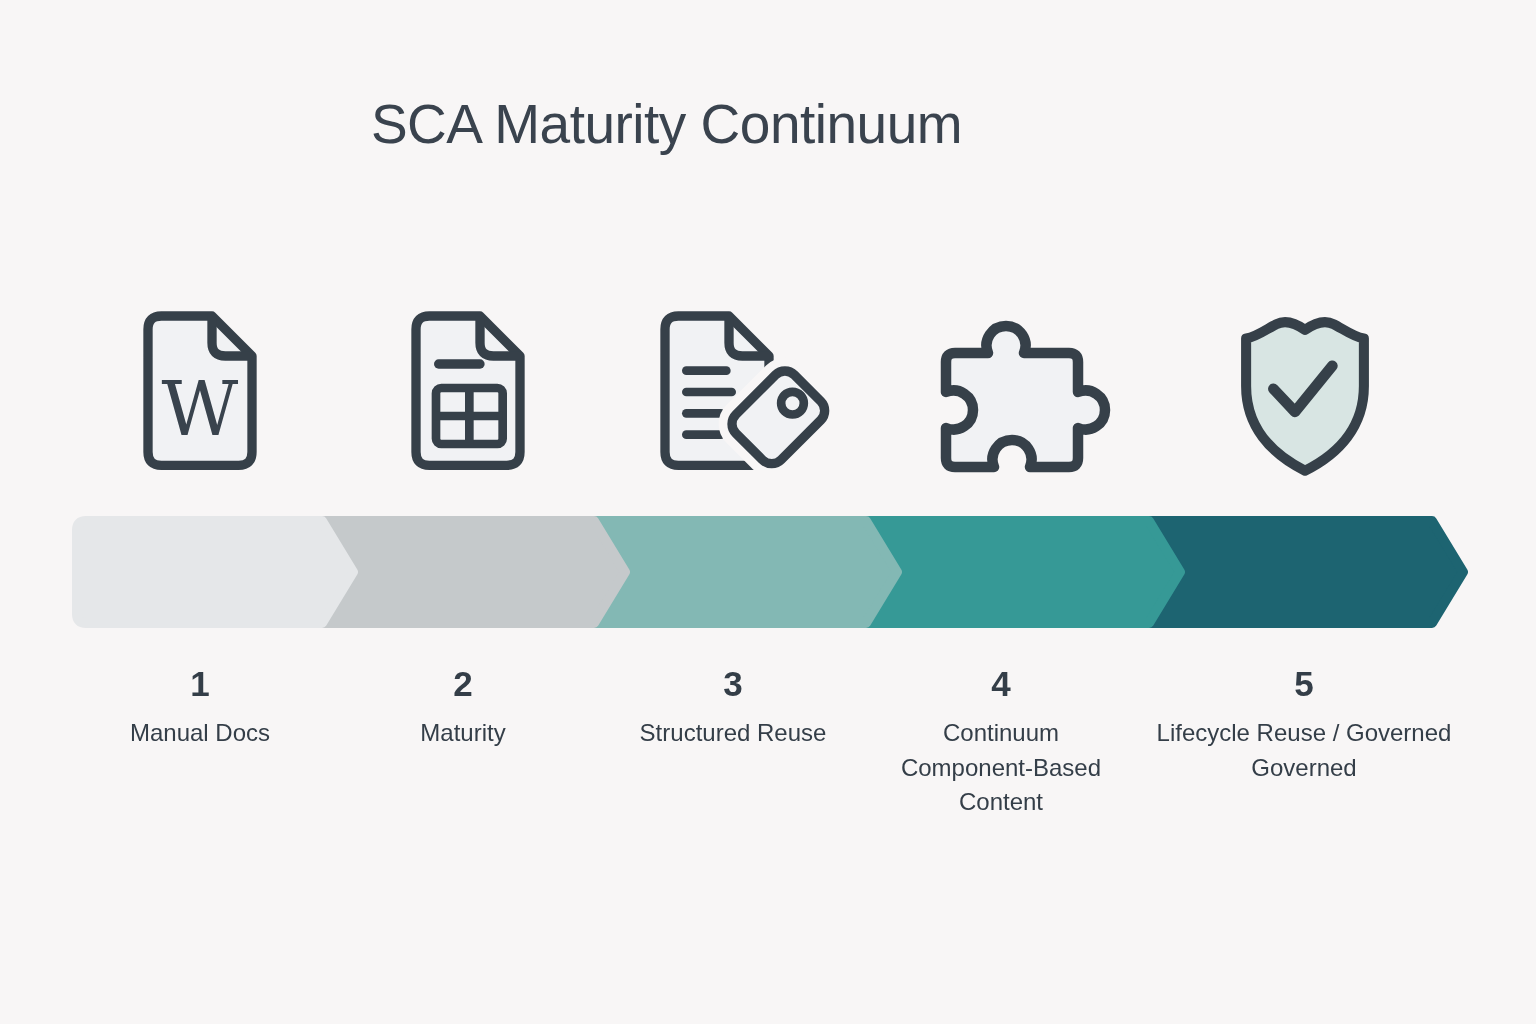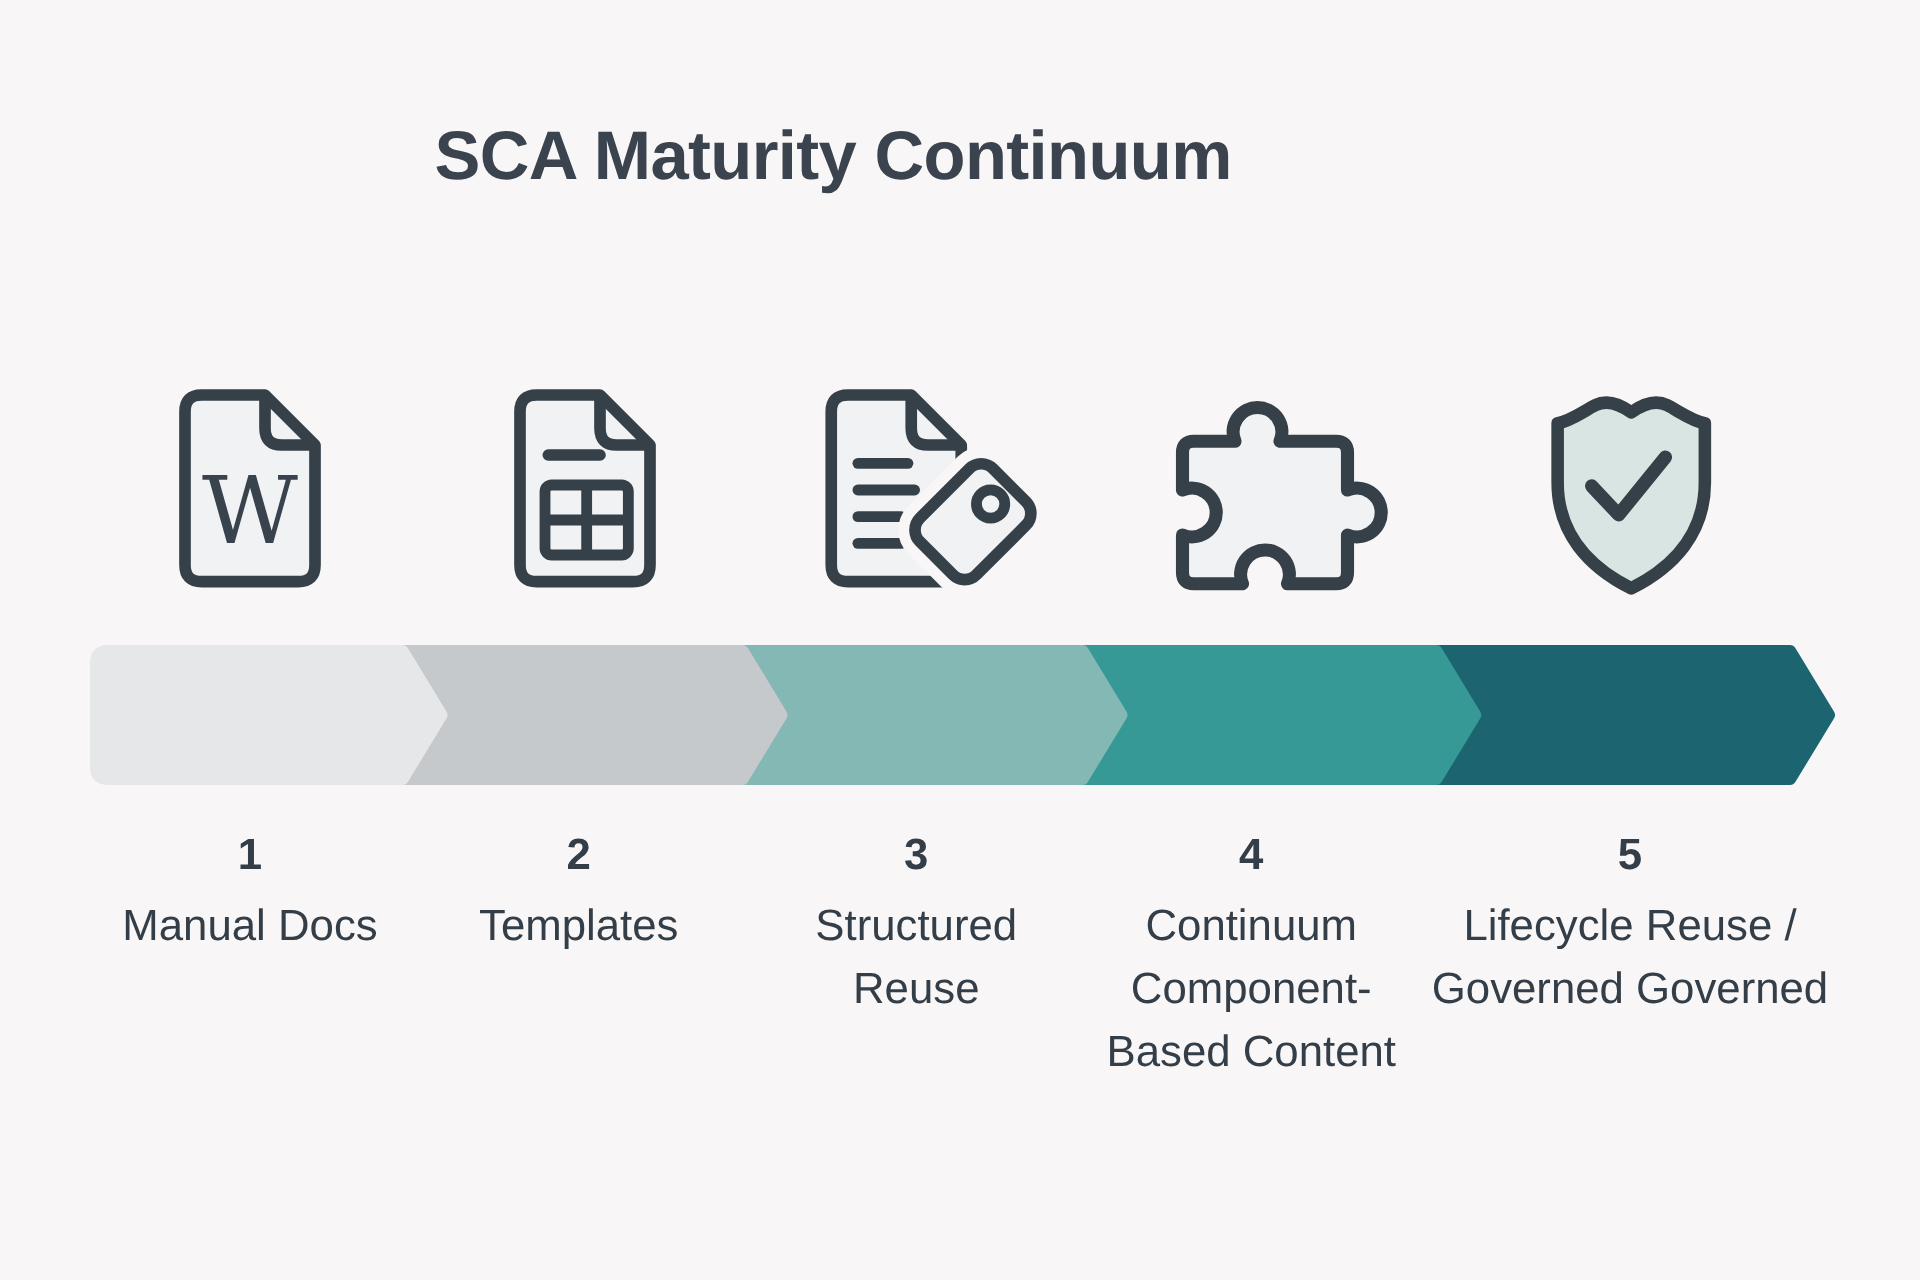--- a/index.html
+++ b/index.html
@@ -6,36 +6,36 @@
   body{
     width:1536px;height:1024px;
     background:#f8f6f6;
     font-family:"Liberation Sans","DejaVu Sans",sans-serif;
     position:relative;overflow:hidden;
     color:#39424d;
   }
   .title{
     position:absolute;top:92px;left:0;width:1333px;
     text-align:center;
-    font-size:55px;font-weight:700;letter-spacing:-0.5px;
+    font-size:55px;font-weight:400;letter-spacing:-0.5px;
     color:#3a434e;
   }
   .icon-row-item{position:absolute;top:308px;}
   .icon-1{left:125px;}
   .icon-2{left:393px;}
   .icon-3{left:650px;}
   .icon-4{left:925px;}
   .icon-5{left:1226px;}
   .band{position:absolute;top:505px;left:0;}
   .stage-col{
     position:absolute;top:664px;
     text-align:center;
   }
   .stage-col .num{font-size:35px;font-weight:700;color:#343e48;margin-bottom:12px;}
-  .stage-col .lbl{font-size:35px;font-weight:400;color:#343e48;line-height:1.44;}
+  .stage-col .lbl{font-size:24px;font-weight:400;color:#343e48;line-height:1.44;}
   .col-1{left:50px;width:300px;}
   .col-2{left:313px;width:300px;}
   .col-3{left:633px;width:200px;}
   .col-4{left:885px;width:232px;}
   .col-5{left:1138px;width:332px;}
 </style>
 </head>
 <body>
 
 <div class="title">SCA Maturity Continuum</div>
@@ -95,21 +95,21 @@
   <polygon points="290,16 594,16 625,67 594,118 290,118" stroke-width="10" stroke-linejoin="round" stroke="#c5c9cb" fill="#c5c9cb"></polygon>
   <path d="M86,16 H322 L353,67 L322,118 H86 Q77,118 77,109 V25 Q77,16 86,16 Z" stroke-width="10" stroke-linejoin="round" stroke="#e5e7e9" fill="#e5e7e9"></path>
 </svg>
 
 <div class="stage-col col-1">
   <div class="num">1</div>
   <div class="lbl">Manual Docs</div>
 </div>
 <div class="stage-col col-2">
   <div class="num">2</div>
-  <div class="lbl">Templates</div>
+  <div class="lbl">Maturity</div>
 </div>
 <div class="stage-col col-3">
   <div class="num">3</div>
   <div class="lbl">Structured Reuse</div>
 </div>
 <div class="stage-col col-4">
   <div class="num">4</div>
   <div class="lbl">Continuum Component-Based Content</div>
 </div>
 <div class="stage-col col-5">

